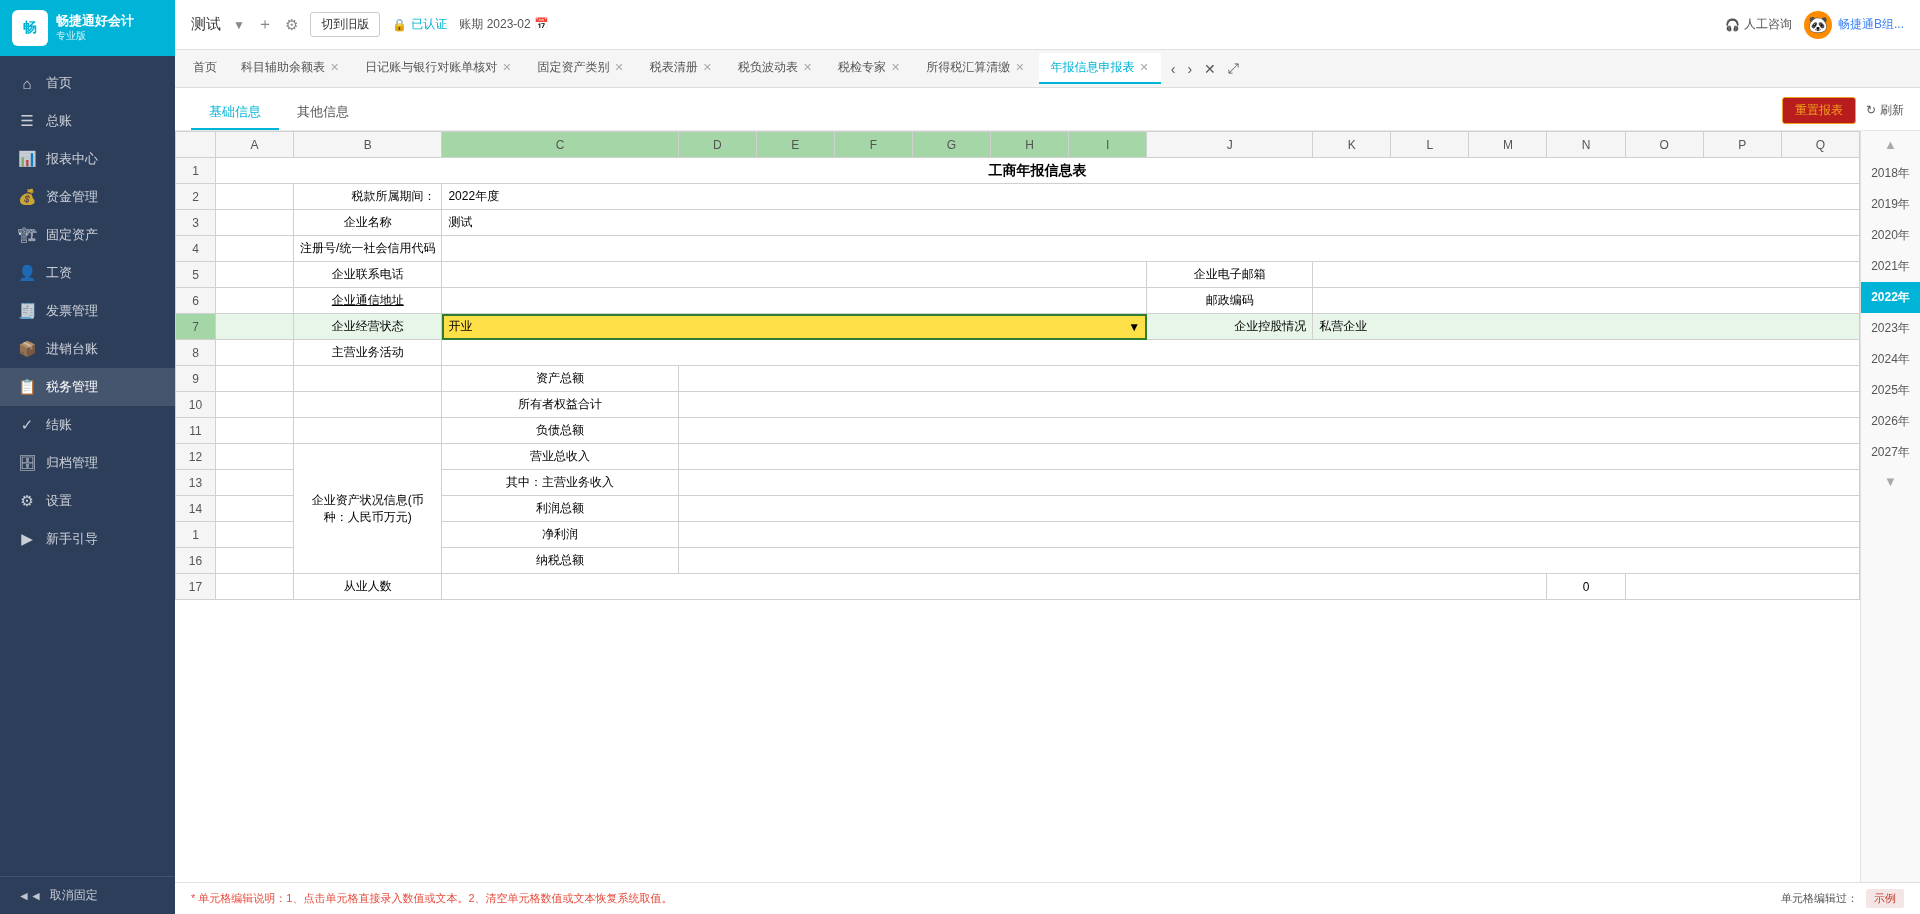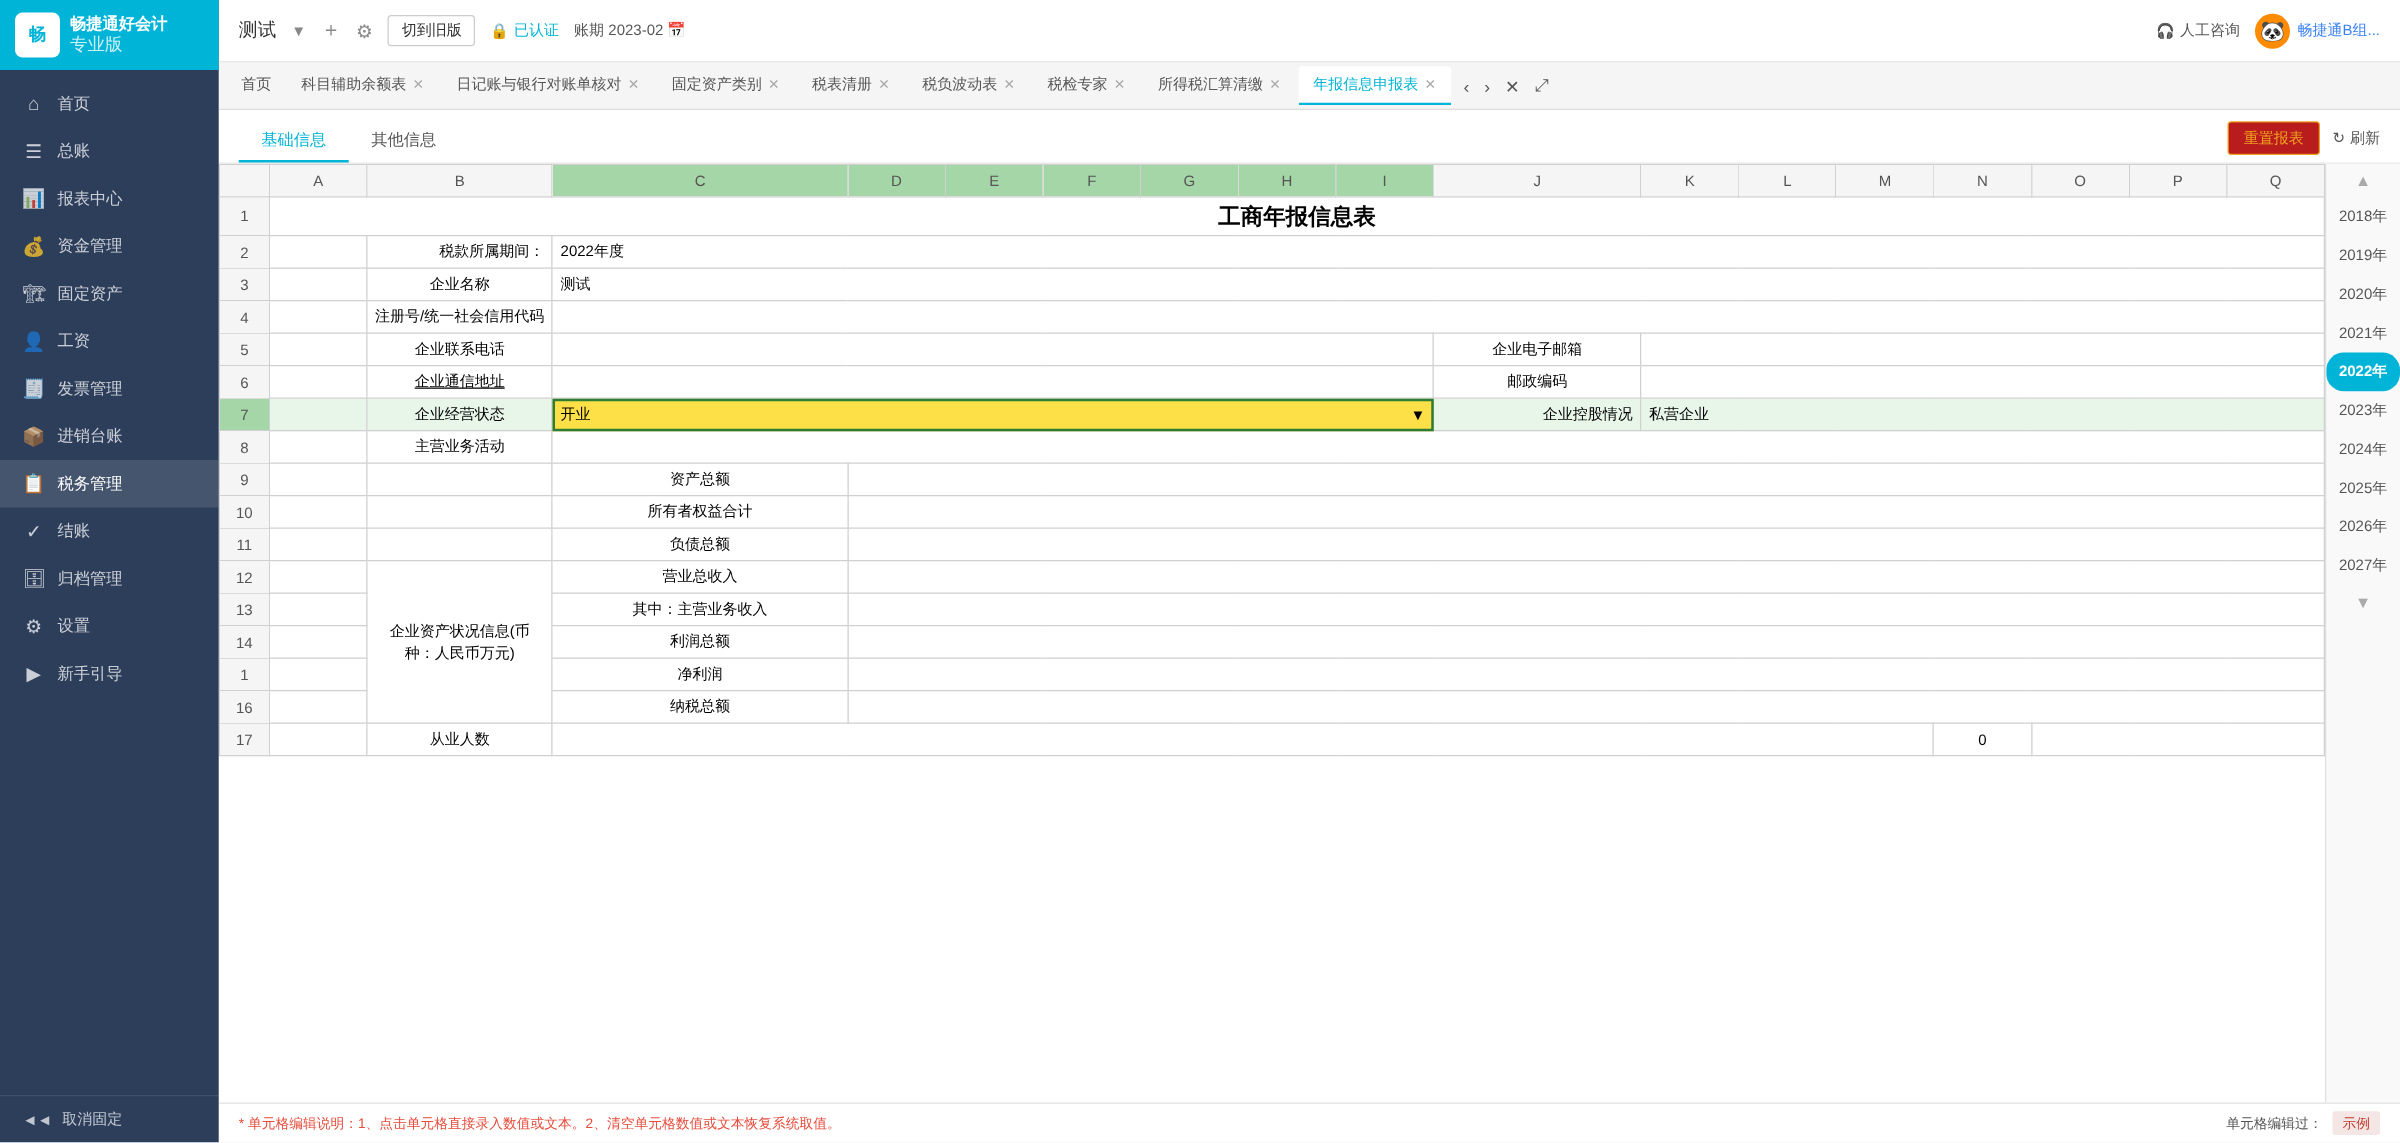--- a/index.html
+++ b/index.html
@@ -24,21 +24,21 @@
       min-height: 55px;
     }
     .sidebar-logo .logo-icon {
       width: 36px; height: 36px;
       background: #fff;
       border-radius: 6px;
       display: flex; align-items: center; justify-content: center;
       color: #00b4d8; font-weight: bold; font-size: 14px;
     }
     .sidebar-logo .logo-text { font-size: 13px; font-weight: bold; line-height: 1.3; }
-    .sidebar-logo .logo-sub { font-size: 14px; color: rgba(255,255,255,0.8); }
+    .sidebar-logo .logo-sub { font-size: 10px; color: rgba(255,255,255,0.8); }
     .sidebar-nav { flex: 1; overflow-y: auto; padding: 8px 0; }
     .sidebar-item {
       display: flex; align-items: center; gap: 10px;
       padding: 10px 18px;
       cursor: pointer;
       color: rgba(255,255,255,0.75);
       font-size: 13px;
       border-radius: 0;
       transition: background 0.15s;
     }
@@ -236,21 +236,21 @@
       z-index: 3;
     }
     table.sheet .selected-cell {
       background: #fde047;
       outline: 2px solid #2e7d32;
       outline-offset: -2px;
     }
     table.sheet .header-selected {
       background: #a5d6a7;
     }
-    .merge-cell { text-align: center; font-weight: bold; font-size: 18px; }
+    .merge-cell { text-align: center; font-weight: bold; font-size: 14px; }
     .dropdown-cell { display: flex; align-items: center; justify-content: space-between; width: 100%; }
 
     
     .year-panel {
       width: 60px;
       background: #f9f9f9;
       border-left: 1px solid #e0e0e0;
       display: flex;
       flex-direction: column;
       align-items: center;
@@ -263,21 +263,20 @@
       text-align: center;
       padding: 7px 0;
       font-size: 12px;
       color: #555;
       cursor: pointer;
     }
     .year-item.active {
       background: #00b4d8;
       color: #fff;
       font-weight: bold;
-      border-radius: 14px;
     }
 
     
     .statusbar {
       background: #fff;
       border-top: 1px solid #e0e0e0;
       padding: 6px 16px;
       display: flex;
       align-items: center;
       justify-content: space-between;

